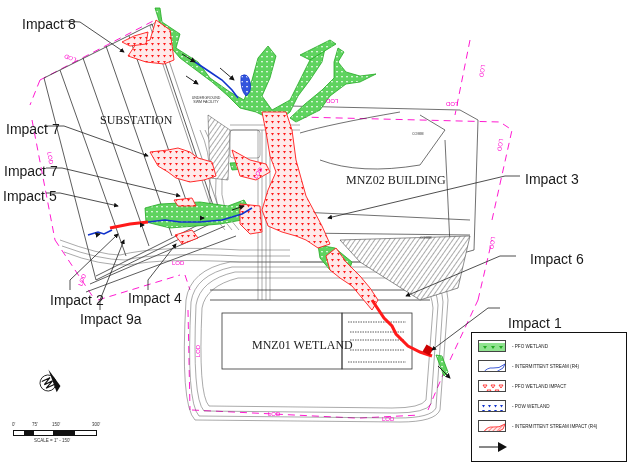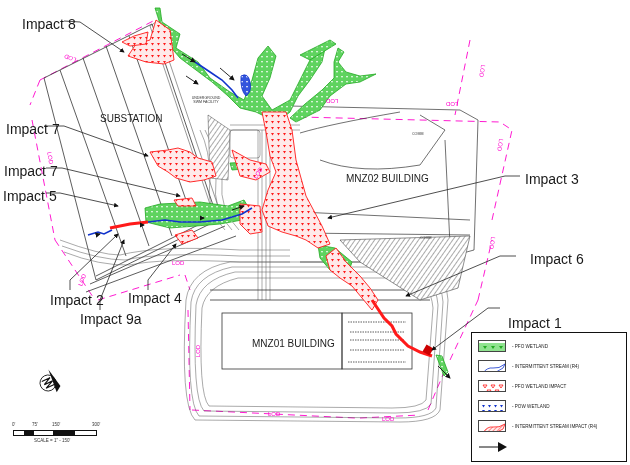--- a/index.html
+++ b/index.html
@@ -1,19 +1,19 @@
 <!DOCTYPE html>
 <html><head>
 <meta charset="utf-8">
 <style>
   html,body{margin:0;padding:0;background:#ffffff;}
   body{width:630px;height:465px;position:relative;overflow:hidden;font-family:"Liberation Sans",sans-serif;}
   #map{position:absolute;left:0;top:0;width:630px;height:465px;}
   .lbl{position:absolute;font-size:14px;color:#1a1a1a;white-space:nowrap;font-family:"Liberation Sans",sans-serif;}
-  .bld{position:absolute;font-size:10px;color:#222;white-space:nowrap;font-family:Liberation Sans, sans-serif;}
+  .bld{position:absolute;font-size:12px;color:#222;white-space:nowrap;font-family:Liberation Serif, serif;}
   .tiny{position:absolute;font-size:3.6px;color:#333;white-space:nowrap;line-height:4px;font-family:"Liberation Sans",sans-serif;text-align:center;}
   .lod{position:absolute;font-size:6px;color:#ff00cc;white-space:nowrap;font-family:"Liberation Sans",sans-serif;}
   #legend{position:absolute;left:471px;top:332px;width:156px;height:130px;border:1.5px solid #111;background:#fff;box-sizing:border-box;}
   .leg-row{position:absolute;left:6px;height:14px;display:flex;align-items:center;}
   .leg-sw{width:28px;height:12px;border:1px solid #444;box-sizing:border-box;position:relative;overflow:hidden;}
   .leg-txt{font-size:4.6px;color:#222;margin-left:6px;white-space:nowrap;font-family:"Liberation Sans",sans-serif;}
   #scale{position:absolute;left:12px;top:422px;}
   .sc-tick{position:absolute;font-size:4.5px;color:#333;top:0;font-family:"Liberation Sans",sans-serif;}
   .sc-bar{position:absolute;top:8px;height:6px;border:1px solid #111;box-sizing:border-box;}
   .sc-txt{position:absolute;top:16px;left:22px;font-size:4.5px;color:#333;white-space:nowrap;font-family:"Liberation Sans",sans-serif;}
@@ -152,21 +152,21 @@
 
   <g transform="translate(48 383) rotate(-25)">
     <circle cx="0" cy="0" r="8" fill="none" stroke="#111" stroke-width="0.8"></circle>
     <path d="M-5 -4 L4 -4 L-4 0 L5 0 L-4 4 L5 4" fill="none" stroke="#111" stroke-width="1.2"></path>
     <path d="M6 -12 L10 8 L4 12 Z" fill="#111"></path>
   </g>
 </svg>
 
 <div class="bld" style="left:100px;top:113px;">SUBSTATION</div>
 <div class="bld" style="left:346px;top:173px;">MNZ02 BUILDING</div>
-<div class="bld" style="left:252px;top:338px;">MNZ01 BUILDING</div>
+<div class="bld" style="left:252px;top:338px;">MNZ01 WETLAND</div>
 <div class="tiny" style="left:190px;top:96px;width:32px;white-space:pre;">UNDERGROUND
 SWM FACILITY</div>
 <div class="tiny" style="left:412px;top:132px;">COMM</div>
 <div class="tiny" style="left:420px;top:236px;">COMM</div>
 
 <div class="lod" style="left:64px;top:55px;transform:rotate(200deg);">LOD</div>
 <div class="lod" style="left:44px;top:155px;transform:rotate(80deg);">LOD</div>
 <div class="lod" style="left:326px;top:98px;transform:rotate(180deg);">LOD</div>
 <div class="lod" style="left:446px;top:101px;transform:rotate(180deg);">LOD</div>
 <div class="lod" style="left:476px;top:68px;transform:rotate(100deg);">LOD</div>

